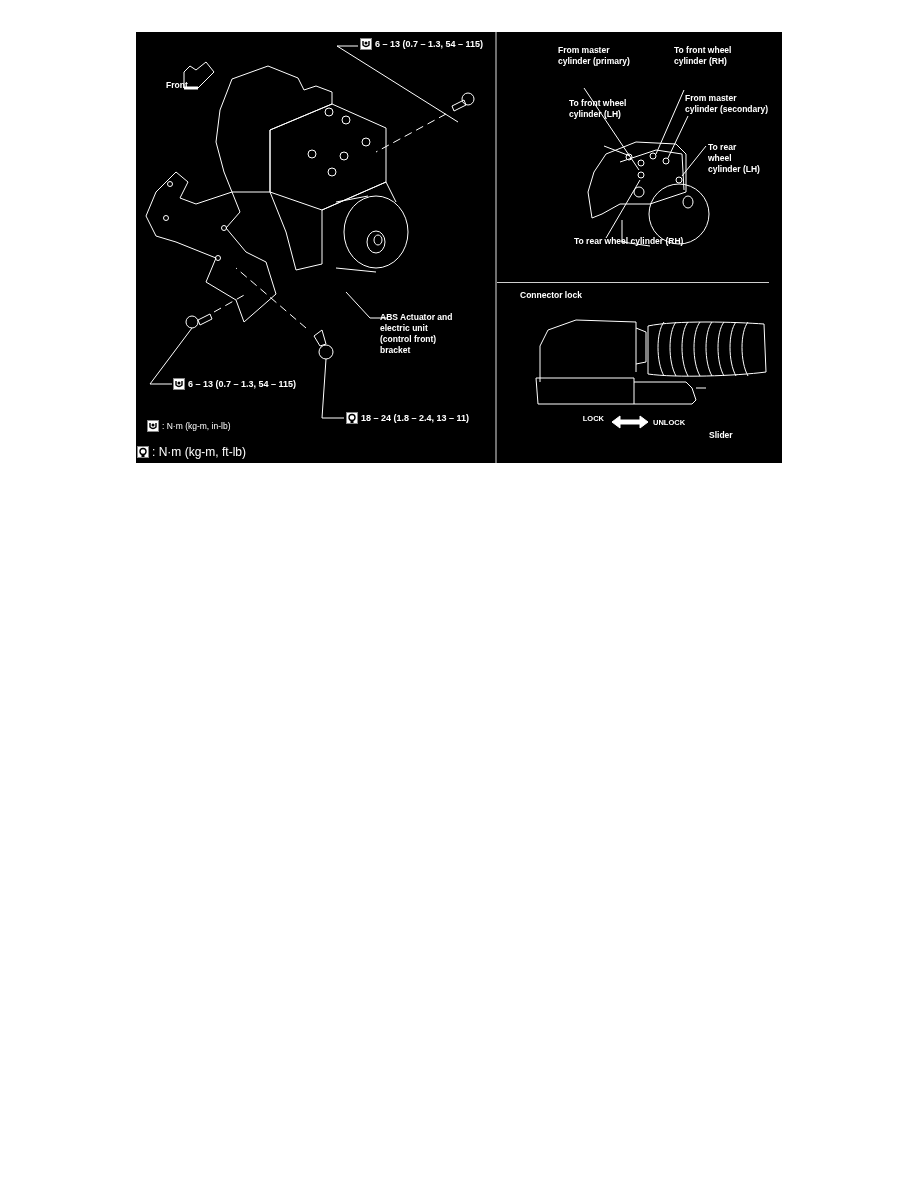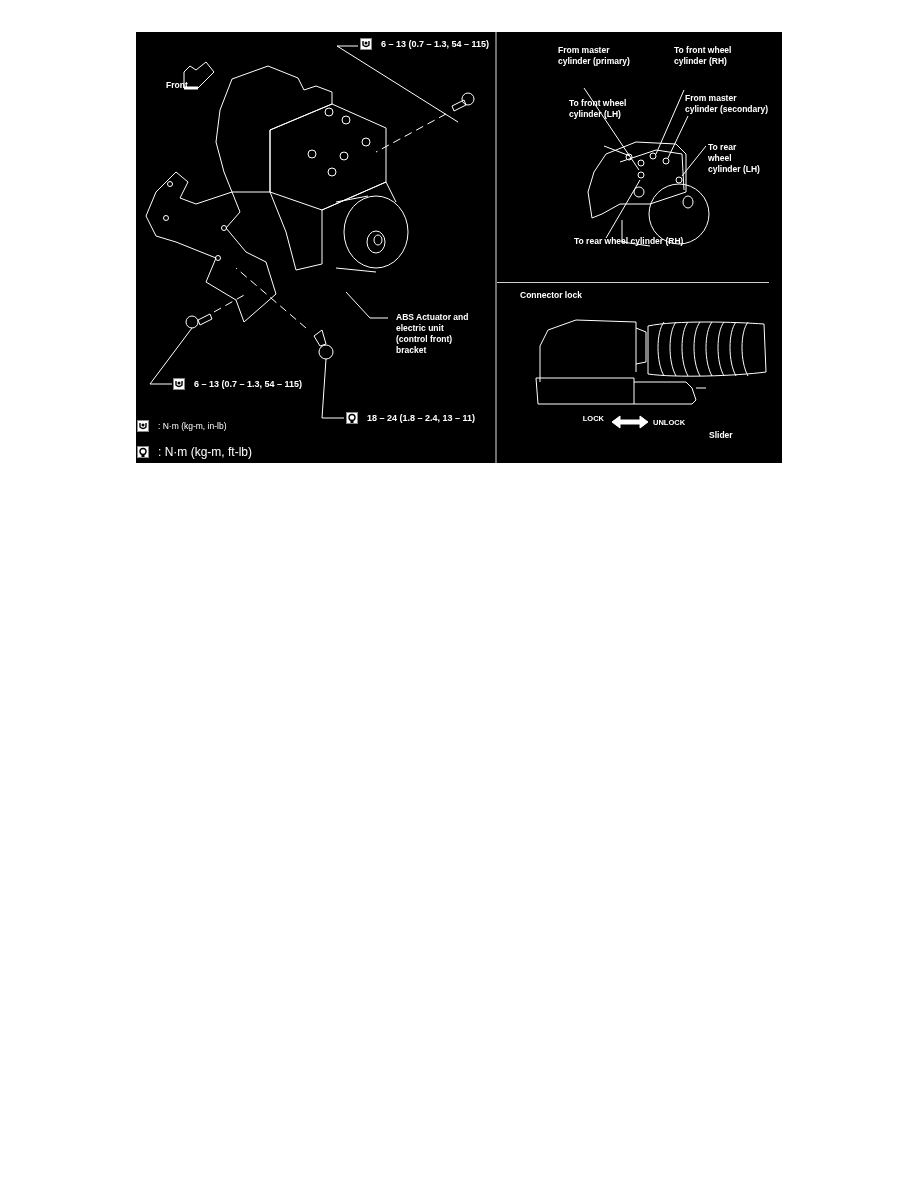--- a/index.html
+++ b/index.html
@@ -2,21 +2,21 @@
 <html><head>
 <meta charset="utf-8">
 <style>
   html, body { margin: 0; padding: 0; background: #ffffff; }
   body { width: 918px; height: 1188px; position: relative; overflow: hidden; font-family: "Liberation Sans", sans-serif; }
   .frame { position: absolute; left: 136px; top: 32px; width: 646px; height: 431px; background: #000; }
   .vdiv { position: absolute; left: 359px; top: 0; width: 2px; height: 431px; background: #6f6f6f; }
   .hdiv { position: absolute; left: 361px; top: 250px; width: 272px; height: 1px; background: #cfcfcf; }
   .lbl { position: absolute; color: #fff; font-size: 8.5px; line-height: 11px; white-space: nowrap; font-weight: bold; }
   .lbl.norm { font-weight: normal; }
-  .torque { position: absolute; color: #fff; font-size: 9px; font-weight: bold; white-space: nowrap; display: flex; align-items: center; gap: 9px; }
+  .torque { position: absolute; color: #fff; font-size: 9px; font-weight: bold; white-space: nowrap; display: flex; align-items: center; gap: 3px; }
   .ticon { width: 12px; height: 12px; background: #fff; display: inline-block; position: relative; border: 1px solid #888; box-sizing: border-box; }
   .ticon svg { position: absolute; left: 0; top: 0; }
   svg.art { position: absolute; left: 0; top: 0; }
 </style>
 </head>
 <body>
 
 <div class="frame">
 
   <svg class="art" width="646" height="431" viewBox="0 0 646 431" fill="none" stroke="#fff" stroke-width="1">
@@ -128,21 +128,21 @@
   <div class="torque" style="left:224px;top:6px;">
     <span class="ticon">
       <svg width="10" height="10" viewBox="0 0 10 10">
           <path d="M2 2 L2 6 Q5 9 8 6 L8 2" stroke="#000" stroke-width="1.4" fill="none"></path>
           <circle cx="5" cy="4" r="1.5" fill="#000"></circle>
         </svg>
     </span>
     <span>6 – 13 (0.7 – 1.3, 54 – 115)</span>
   </div>
 
-  <div class="lbl norm" style="left:260px;top:280px;font-weight:bold;">
+  <div class="lbl norm" style="left:244px;top:280px;font-weight:bold;">
     <div>ABS Actuator and</div>
     <div>electric unit</div>
     <div>(control front)</div>
     <div>bracket</div>
   </div>
 
   <div class="torque" style="left:37px;top:346px;">
     <span class="ticon">
       <svg width="10" height="10" viewBox="0 0 10 10">
           <path d="M2 2 L2 6 Q5 9 8 6 L8 2" stroke="#000" stroke-width="1.4" fill="none"></path>
@@ -155,21 +155,21 @@
   <div class="torque" style="left:210px;top:380px;">
     <span class="ticon">
       <svg width="10" height="10" viewBox="0 0 10 10">
           <circle cx="5" cy="4.5" r="3" stroke="#000" stroke-width="1.4" fill="none"></circle>
           <rect x="3.5" y="7" width="3" height="3" fill="#000"></rect>
         </svg>
     </span>
     <span>18 – 24 (1.8 – 2.4, 13 – 11)</span>
   </div>
 
-  <div class="torque" style="left:1px;top:388px;font-weight:normal;font-size:8.5px;">
+  <div class="torque" style="left:11px;top:388px;font-weight:normal;font-size:8.5px;">
     <span class="ticon">
       <svg width="10" height="10" viewBox="0 0 10 10">
           <path d="M2 2 L2 6 Q5 9 8 6 L8 2" stroke="#000" stroke-width="1.4" fill="none"></path>
           <circle cx="5" cy="4" r="1.5" fill="#000"></circle>
         </svg>
     </span>
     <span>: N·m (kg-m, in-lb)</span>
   </div>
 
   <div class="torque" style="left:1px;top:413px;font-weight:normal;font-size:12px;text-align:center;">

